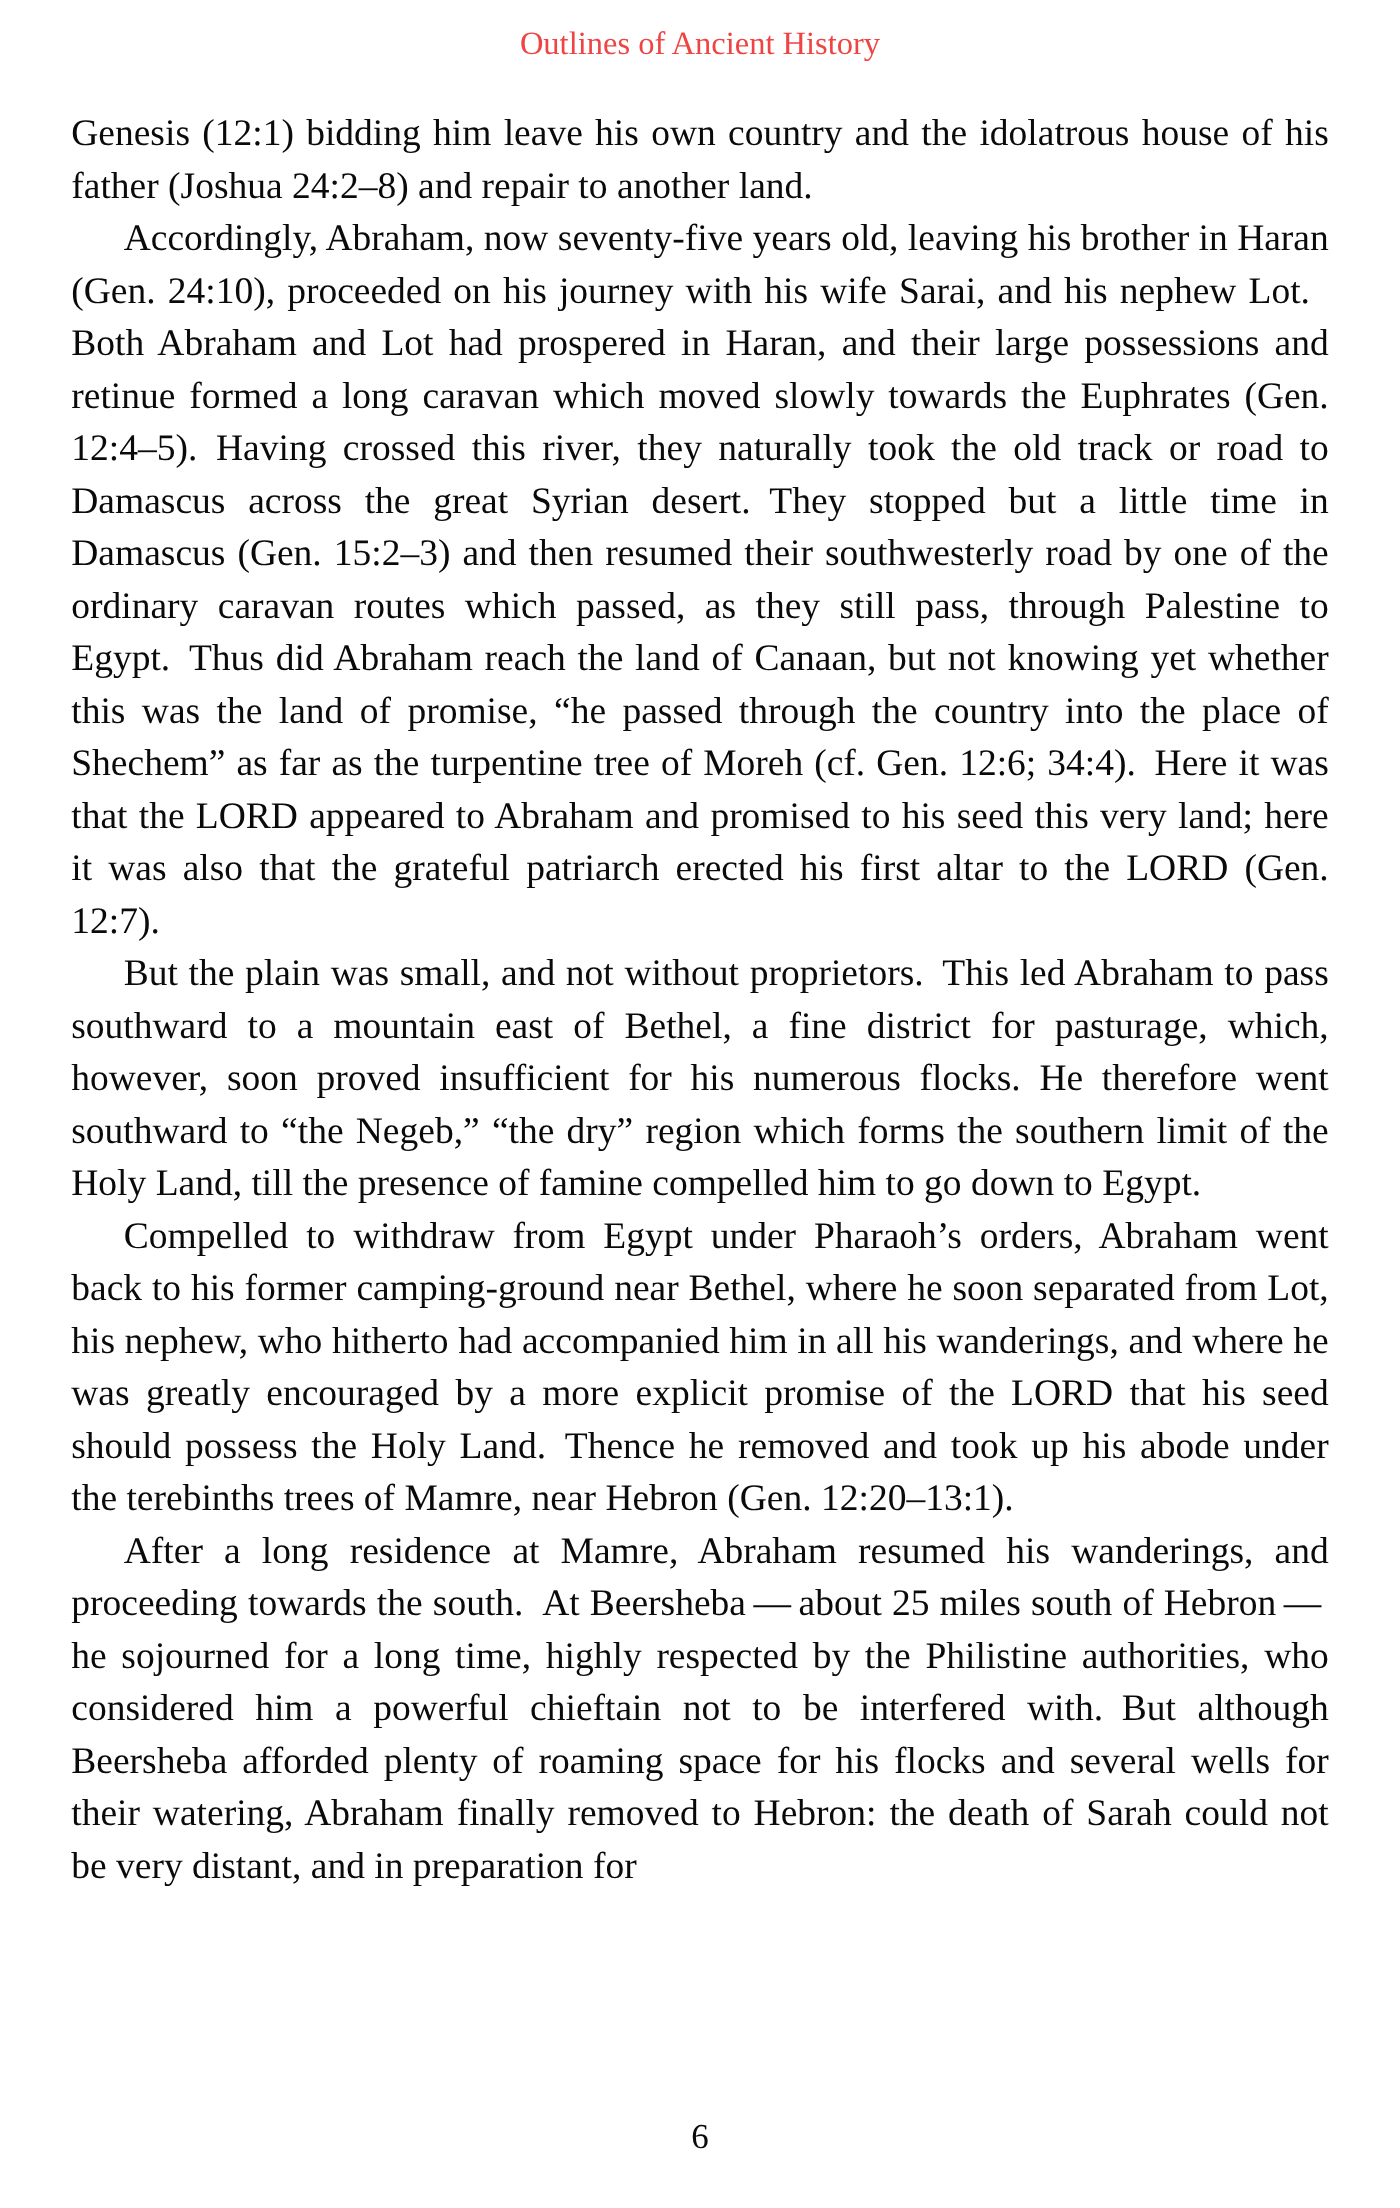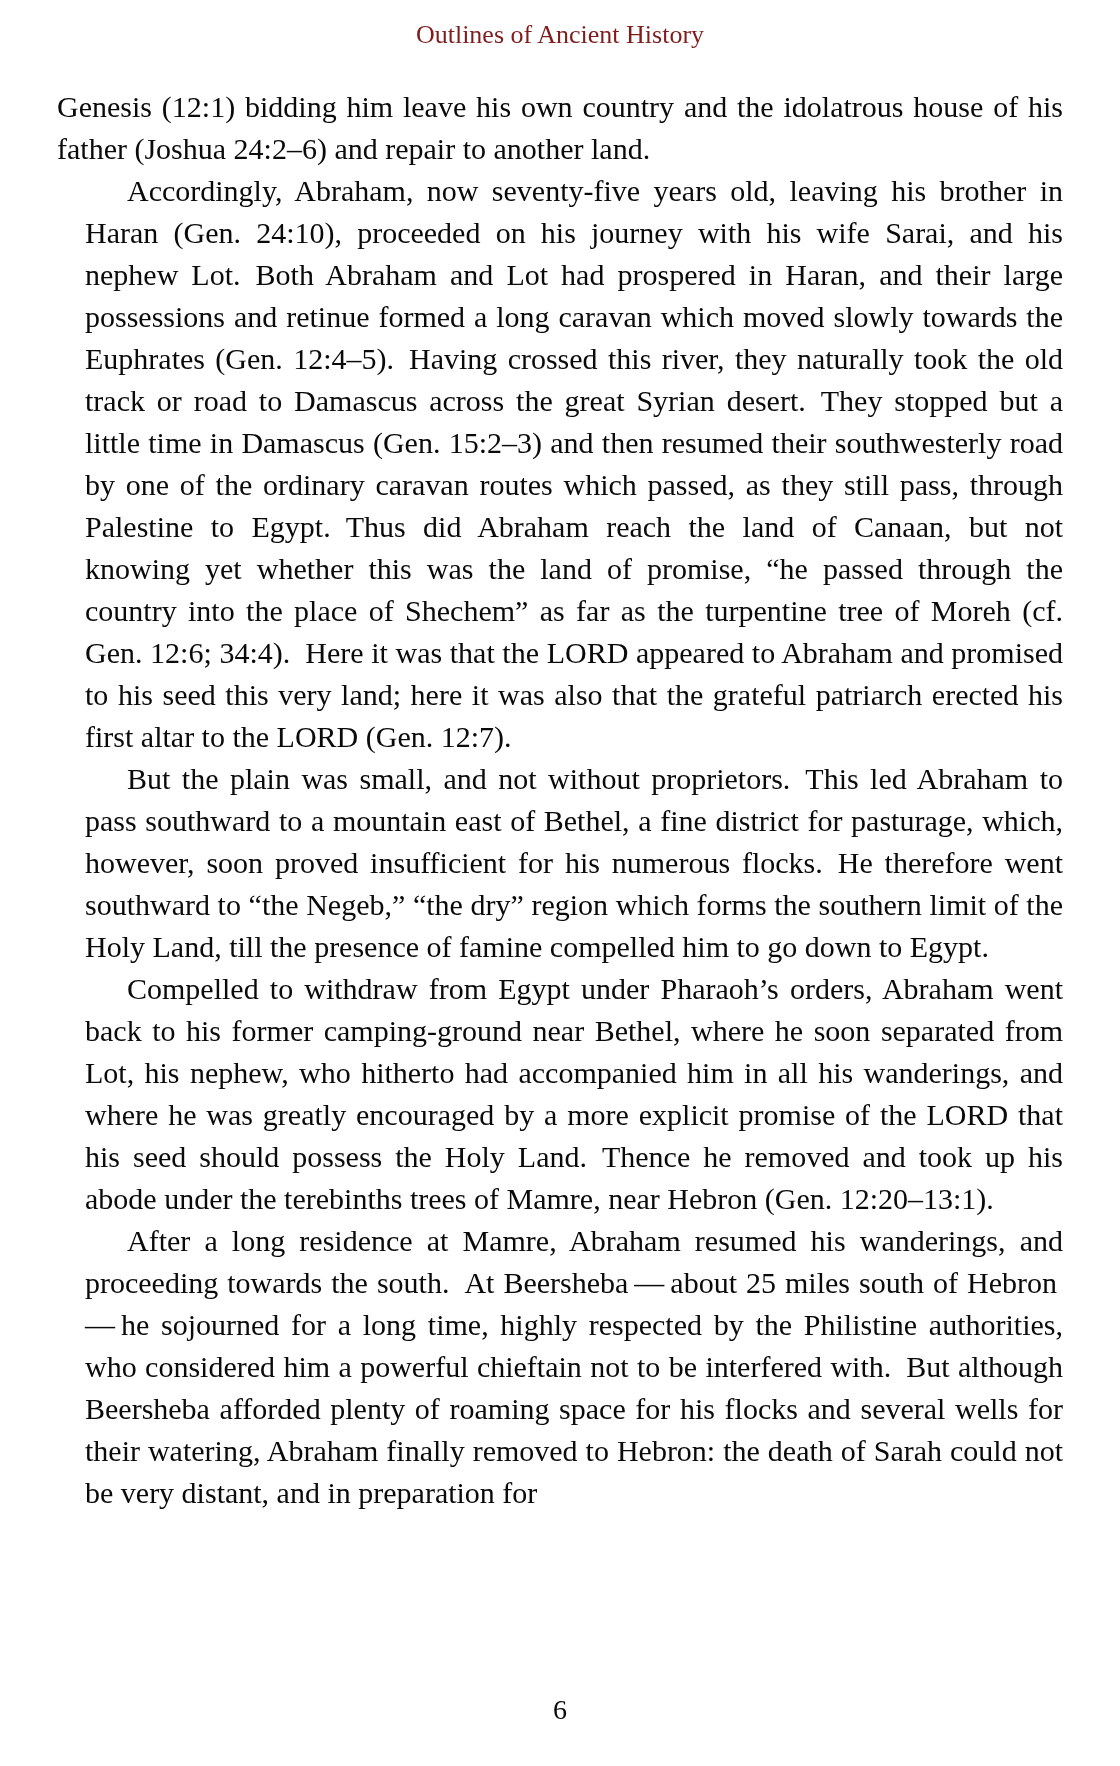--- a/index.html
+++ b/index.html
@@ -13,55 +13,55 @@
     overflow: hidden;
   }
   .running-head {
     position: absolute;
     top: 20px;
     left: 0;
     width: 100%;
     text-align: center;
     font-size: 26px;
     line-height: 30px;
-    color: #7f1d1d;
+    color: #ef4444;
   }
   .content {
     position: absolute;
     top: 86px;
     left: 57px;
     width: 1006px;
   }
   .para {
     font-size: 30px;
     line-height: 42px;
     text-align: justify;
     margin: 0;
     color: #0a0a0a;
   }
-  .para.indent { text-indent: 42px; margin-left: 28px; }
+  .para.indent { text-indent: 42px; }
   .para .it { }
   .folio {
     position: absolute;
     top: 1694px;
     left: 0;
     width: 100%;
     text-align: center;
     font-size: 28px;
     color: #0a0a0a;
   }
 </style>
 </head>
 <body>
 
 <header class="running-head">
   <span>Outlines of Ancient History</span>
 </header>
 
 <main class="content" id="content">
-    <p class="para"><span>Genesis (12:1) bidding him leave his own country and the idolatrous house of his father (Joshua 24:2–6) and repair to another land.</span></p>
+    <p class="para"><span>Genesis (12:1) bidding him leave his own country and the idolatrous house of his father (Joshua 24:2–8) and repair to another land.</span></p>
     <p class="para indent"><span>Accordingly, Abraham, now seventy-five years old, leaving his brother in Haran (Gen. 24:10), proceeded on his journey with his wife Sarai, and his nephew Lot. Both Abraham and Lot had prospered in Haran, and their large possessions and retinue formed a long caravan which moved slowly towards the Euphrates (Gen. 12:4–5). Having crossed this river, they naturally took the old track or road to Damascus across the great Syrian desert. They stopped but a little time in Damascus (Gen. 15:2–3) and then resumed their southwesterly road by one of the ordinary caravan routes which passed, as they still pass, through Palestine to Egypt. Thus did Abraham reach the land of Canaan, but not knowing yet whether this was the land of promise, “he passed through the country into the place of Shechem” as far as the turpentine tree of Moreh (cf. Gen. 12:6; 34:4). Here it was that the LORD appeared to Abraham and promised to his seed this very land; here it was also that the grateful patriarch erected his first altar to the LORD (Gen. 12:7).</span></p>
     <p class="para indent"><span>But the plain was small, and not without proprietors. This led Abraham to pass southward to a mountain east of Bethel, a fine district for pasturage, which, however, soon proved insufficient for his numerous flocks. He therefore went southward to “</span><span class="it">the Negeb,</span><span>” “</span><span class="it">the dry</span><span>” region which forms the southern limit of the Holy Land, till the presence of famine compelled him to go down to Egypt.</span></p>
     <p class="para indent"><span>Compelled to withdraw from Egypt under Pharaoh’s orders, Abraham went back to his former camping-ground near Bethel, where he soon separated from Lot, his nephew, who hitherto had accompanied him in all his wanderings, and where he was greatly encouraged by a more explicit promise of the LORD that his seed should possess the Holy Land. Thence he removed and took up his abode under the terebinths trees of Mamre, near Hebron (Gen. 12:20–13:1).</span></p>
     <p class="para indent"><span>After a long residence at Mamre, Abraham resumed his wanderings, and proceeding towards the south. At Beersheba — about 25 miles south of Hebron — he sojourned for a long time, highly respected by the Philistine authorities, who considered him a powerful chieftain not to be interfered with. But although Beersheba afforded plenty of roaming space for his flocks and several wells for their watering, Abraham finally removed to Hebron: the death of Sarah could not be very distant, and in preparation for</span></p>
   </main>
 
 <footer class="folio">6</footer>
 
 </body></html>

